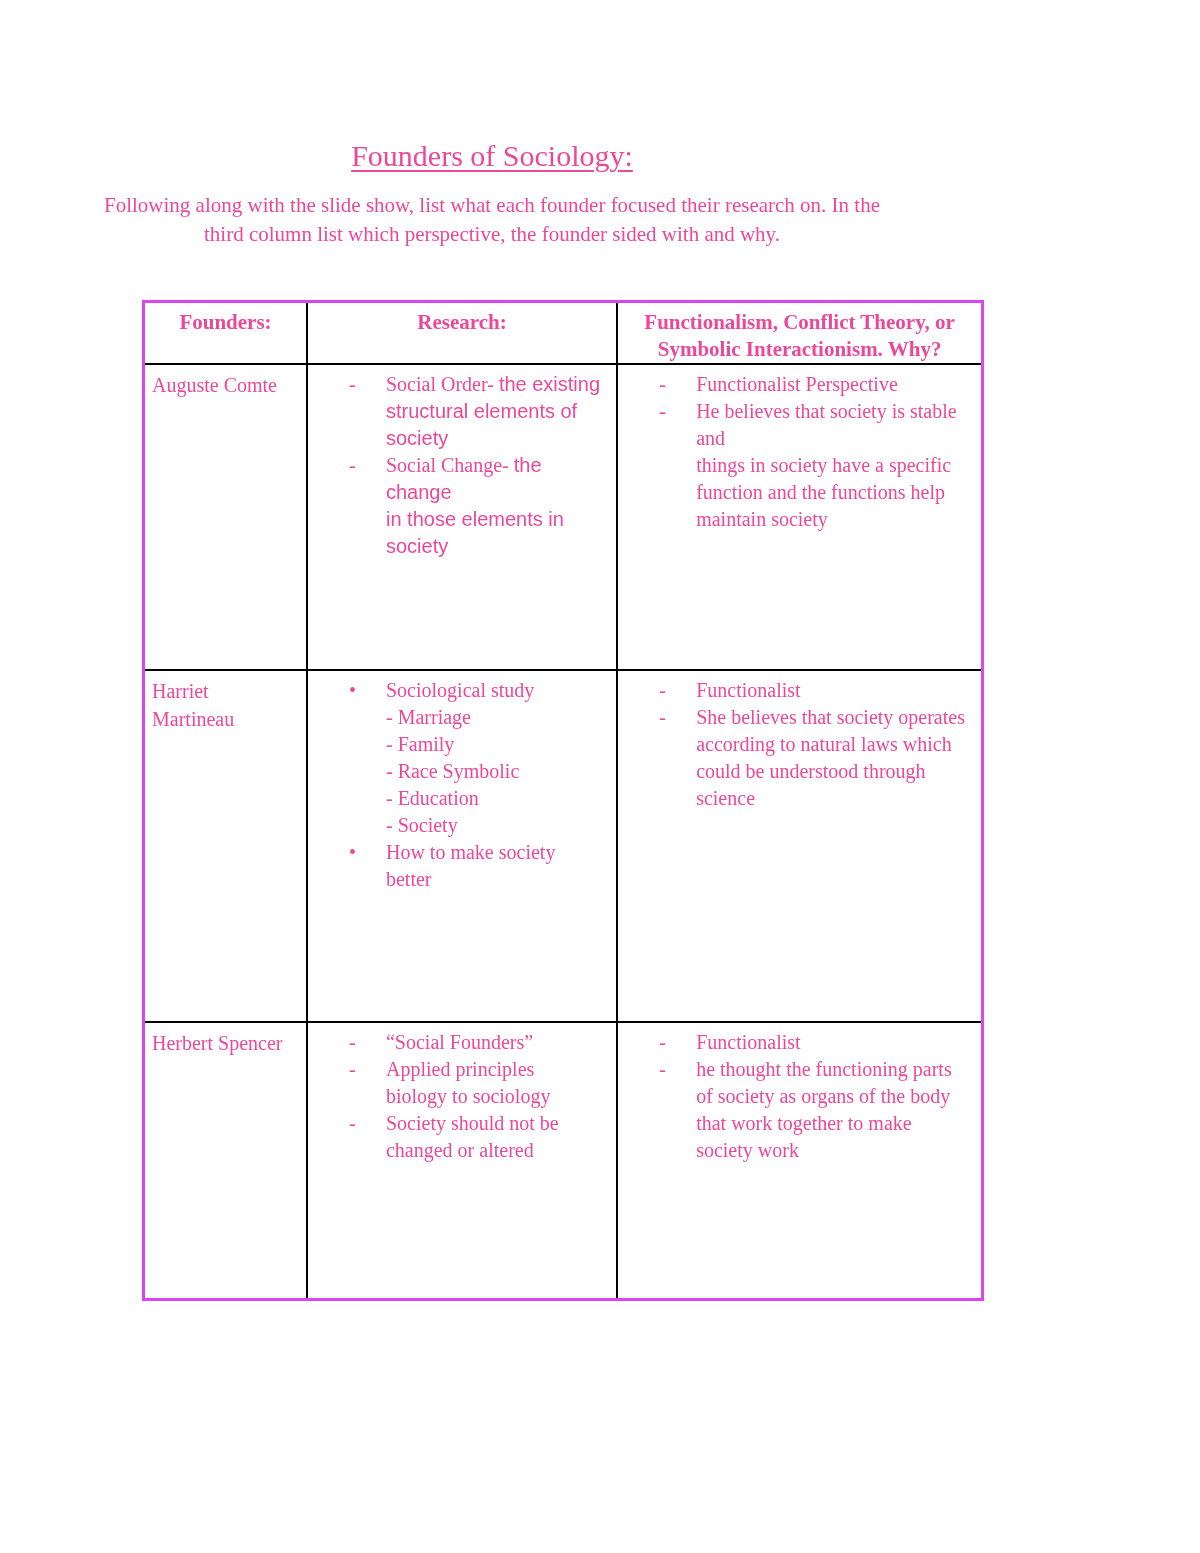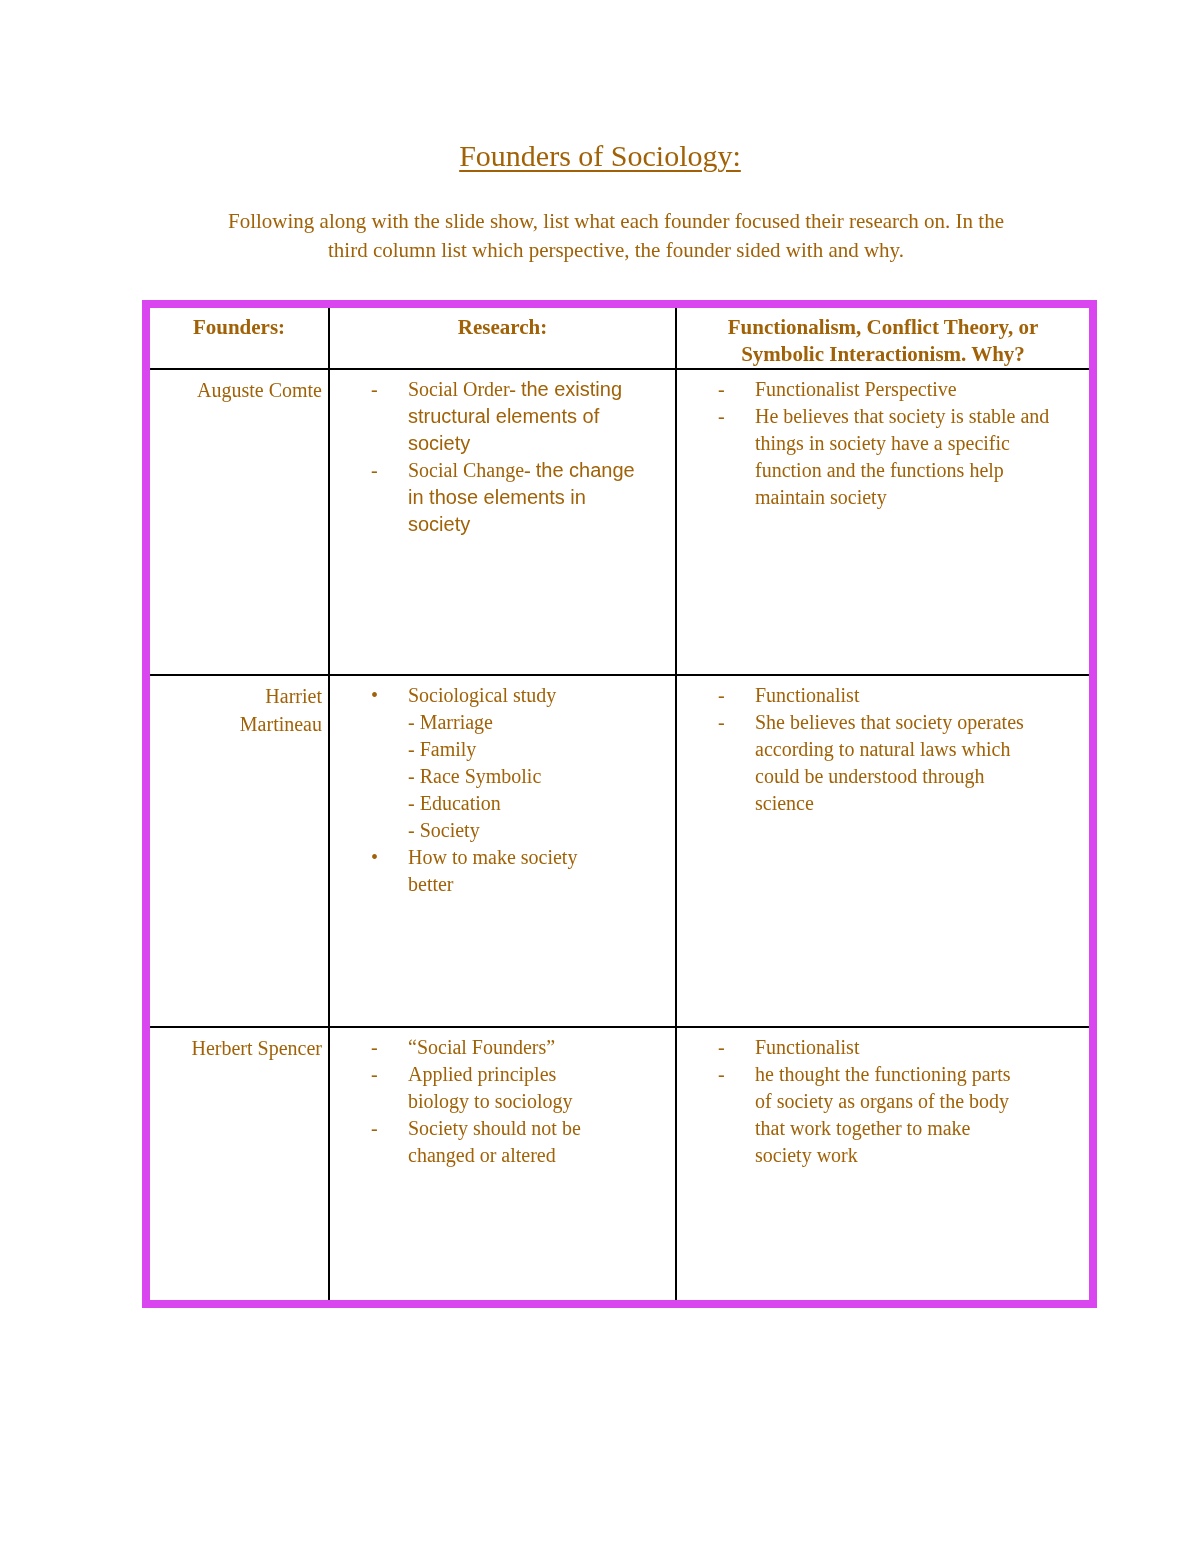--- a/index.html
+++ b/index.html
@@ -1,21 +1,21 @@
 <!DOCTYPE html>
 <html><head>
 <meta charset="utf-8">
 <style>
   html,body{margin:0;padding:0;background:#ffffff;}
   .sheet{
     position:relative;
-    width:1200px;
+    width:984px;
     height:1553px;
     background:#ffffff;
-    color:#a16207;
+    color:#ec4899;
     font-family:"Liberation Serif", serif;
   }
   .page-title{
     position:absolute;
     top:139px;
     left:0;
     width:100%;
     margin:0;
     text-align:center;
     font-size:30px;
@@ -23,32 +23,32 @@
     line-height:34px;
     text-decoration:underline;
     text-decoration-thickness:2px;
     text-underline-offset:4px;
   }
   .intro{
     position:absolute;
     top:191px;
     left:0;
     width:100%;
-    margin:16px;
+    margin:0;
     text-align:center;
     font-size:21px;
     line-height:29px;
     white-space:pre-line;
   }
   table.founders{
     position:absolute;
     top:300px;
     left:142px;
     border-collapse:collapse;
-    border:8px solid #d946ef;
+    border:3px solid #d946ef;
     table-layout:fixed;
   }
   col.c1{width:183px;}
   col.c2{width:347px;}
   col.c3{width:417px;}
   th,td{
     border:2px solid #000;
     vertical-align:top;
     padding:0;
   }
@@ -62,21 +62,20 @@
   }
   thead tr{height:62px;}
   tbody tr:nth-child(1){height:306px;}
   tbody tr:nth-child(2){height:352px;}
   tbody tr:nth-child(3){height:277px;}
   td.founder-cell{
     font-size:20px;
     line-height:28px;
     padding:6px 6px 0 7px;
     white-space:pre-line;
-    text-align:right;
   }
   td.list-cell{padding-top:6px;}
   .cell-list{
     padding-left:41px;
     padding-right:6px;
     font-size:20px;
     line-height:27px;
   }
   .item{display:flex;}
   .marker{

